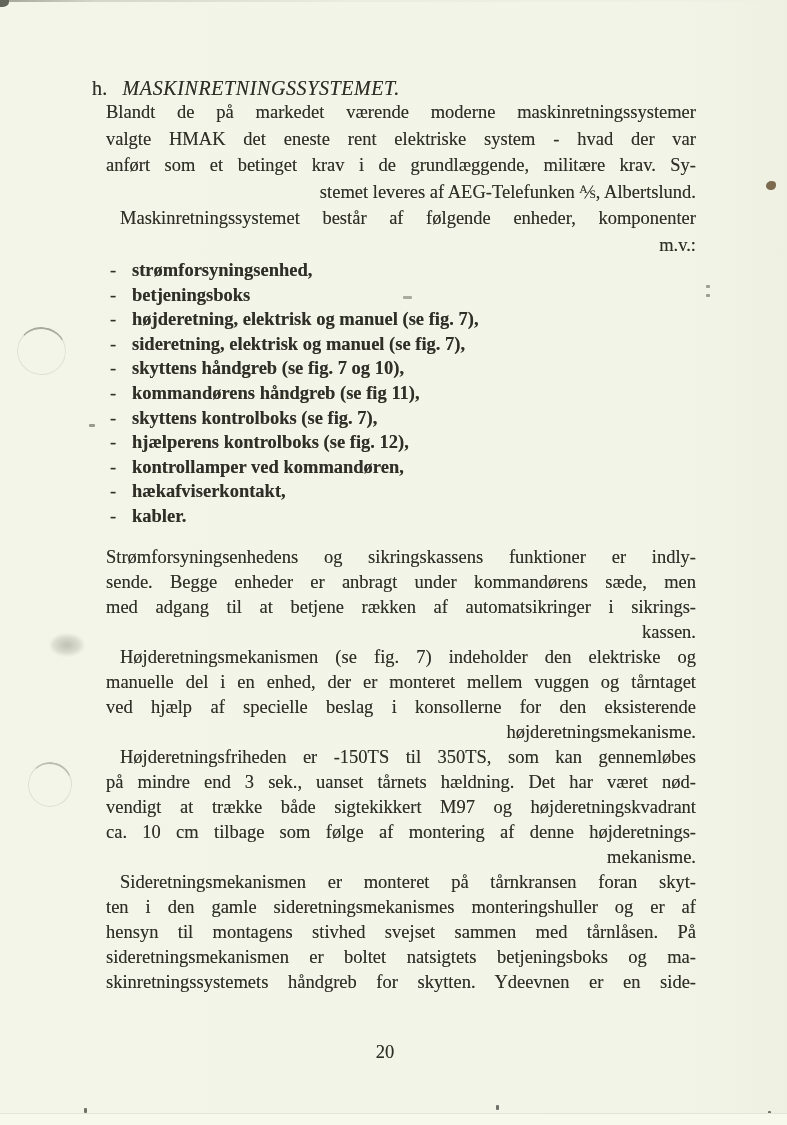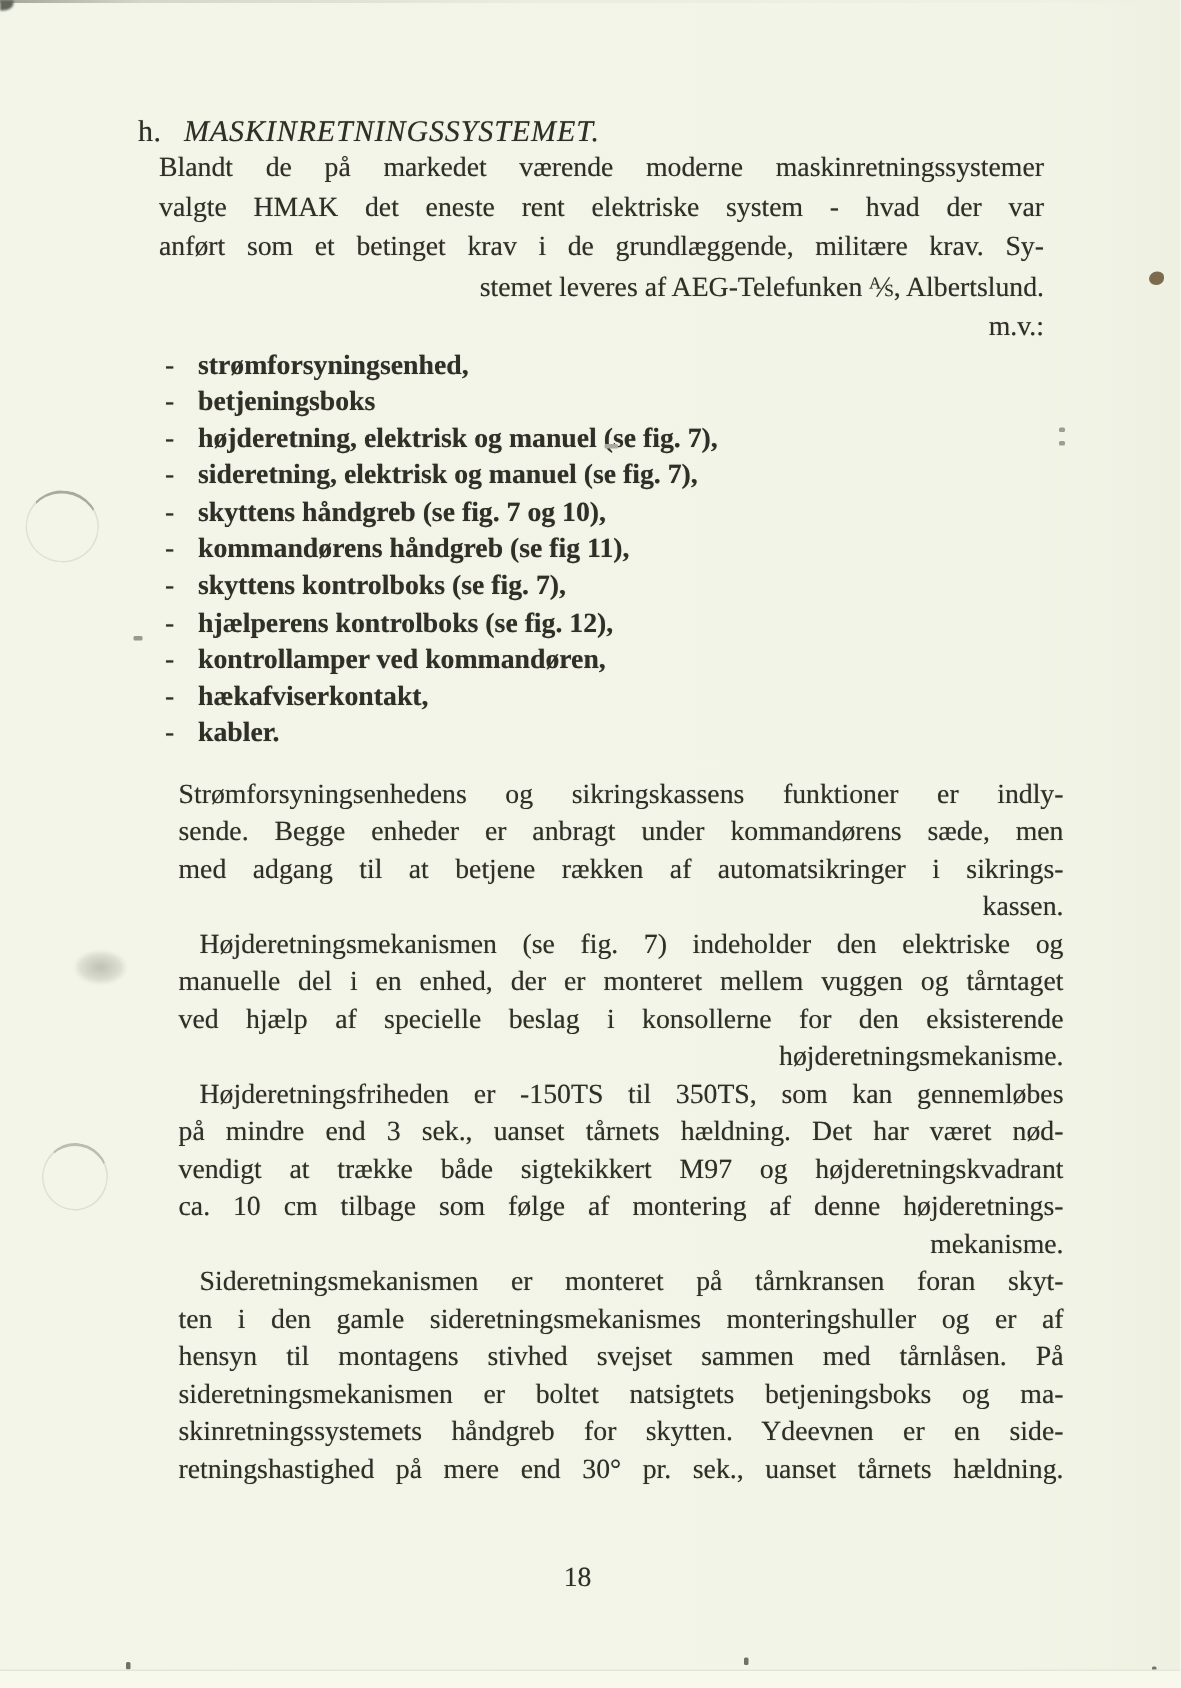--- a/index.html
+++ b/index.html
@@ -26,21 +26,21 @@
   
   .body-text {
     position: absolute; left: 106px; top: 99px; width: 590px;
     font-size: 18.5px;
     text-shadow: 0 0 0.55px rgba(47,46,39,0.5);
   }
   .para .ln {
     height: 26.5px; line-height: 26.5px;
     white-space: nowrap; width: 100%;
   }
-  .para.tight .ln { height: 25px; line-height: 25px; margin-left: 13px; }
+  .para.tight .ln { height: 25px; line-height: 25px; }
   .ln.j  { text-align: justify; text-align-last: justify; }
   .ln.last { text-align: right; }
   .ln.ind { padding-left: 14px; width: calc(100% - 14px); }
 
   
   .list { margin: 0 0 16px 0; }
   .li {
     height: 24.6px; line-height: 24.6px;
     white-space: nowrap; padding-left: 4px; display: flex;
   }
@@ -125,20 +125,21 @@
   <div class="body-text">
 
     <div class="para">
       <div class="ln j">Blandt de på markedet værende moderne maskinretningssystemer</div>
       <div class="ln j">valgte HMAK det eneste rent elektriske system - hvad der var</div>
       <div class="ln j">anført som et betinget krav i de grundlæggende, militære krav. Sy-</div>
       <div class="ln last">stemet leveres af AEG-Telefunken ⅍, Albertslund.</div>
     </div>
 
     <div class="para">
+      <div class="ln j ind">Maskinretningssystemet består af følgende enheder, komponenter</div>
       <div class="ln last">m.v.:</div>
     </div>
 
     <div class="list">
       <div class="li">
           <span class="dash">-</span>
           <span class="li-t">strømforsyningsenhed,</span>
         </div>
       <div class="li">
           <span class="dash">-</span>
@@ -203,26 +204,25 @@
       <div class="ln j">ca. 10 cm tilbage som følge af montering af denne højderetnings-</div>
       <div class="ln last">mekanisme.</div>
     </div>
 
     <div class="para tight">
       <div class="ln j ind">Sideretningsmekanismen er monteret på tårnkransen foran skyt-</div>
       <div class="ln j">ten i den gamle sideretningsmekanismes monteringshuller og er af</div>
       <div class="ln j">hensyn til montagens stivhed svejset sammen med tårnlåsen. På</div>
       <div class="ln j">sideretningsmekanismen er boltet natsigtets betjeningsboks og ma-</div>
       <div class="ln j">skinretningssystemets håndgreb for skytten. Ydeevnen er en side-</div>
-      <div class="ln j">retningshastighed på mere end 30° pr. sek., uanset tårnets hældning.</div>
     </div>
 
   </div>
 
-  <div class="pageno">18</div>
+  <div class="pageno">20</div>
 
   <div class="artifact top-edge"></div>
   <div class="artifact corner-blob"></div>
   <div class="artifact binder-arc a1"></div>
   <div class="artifact binder-arc a2"></div>
   <div class="artifact smudge"></div>
   <div class="artifact speck-brown"></div>
   <div class="artifact colon-mark">
       <span class="c1"></span>
       <span class="c2"></span>

